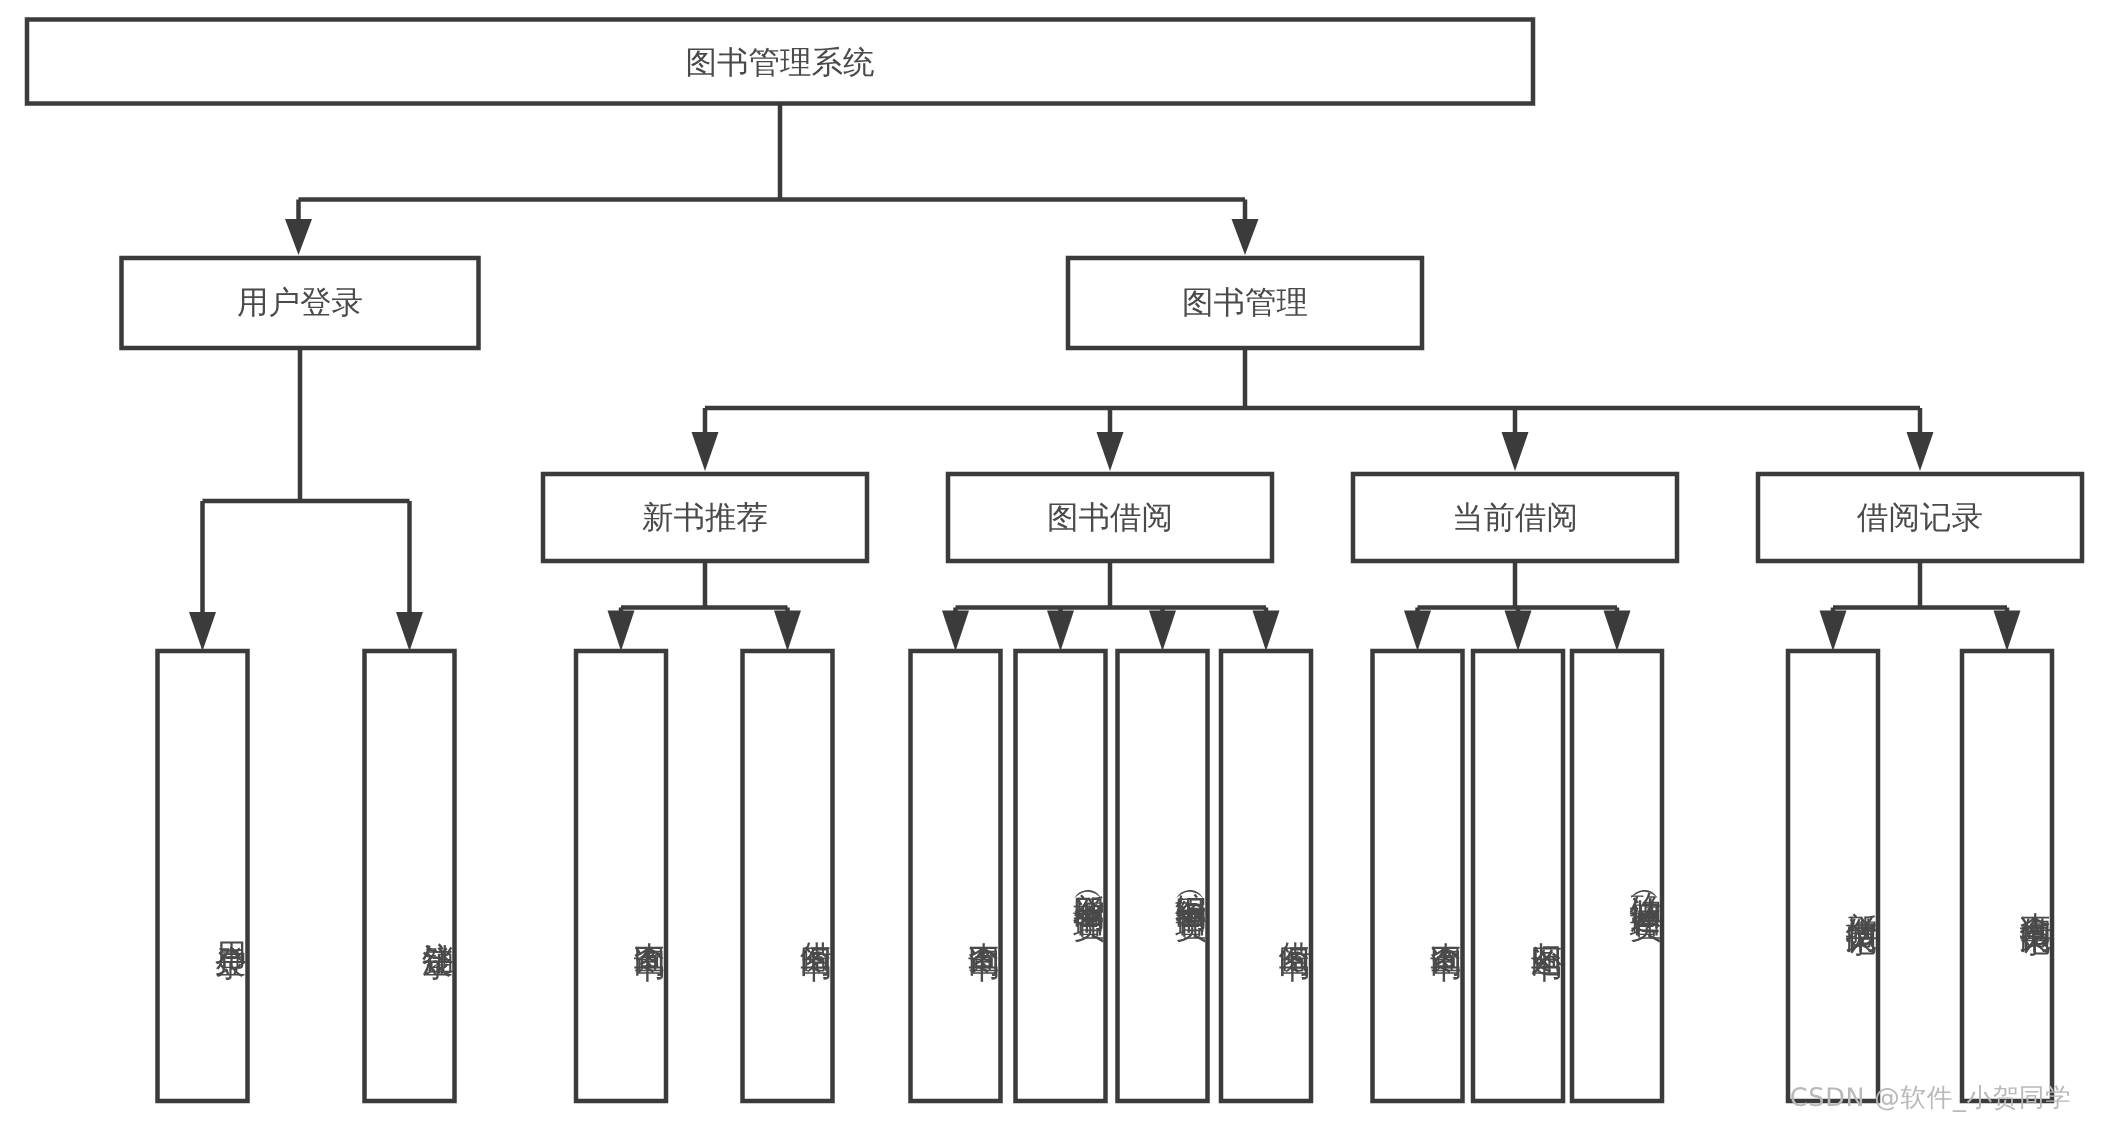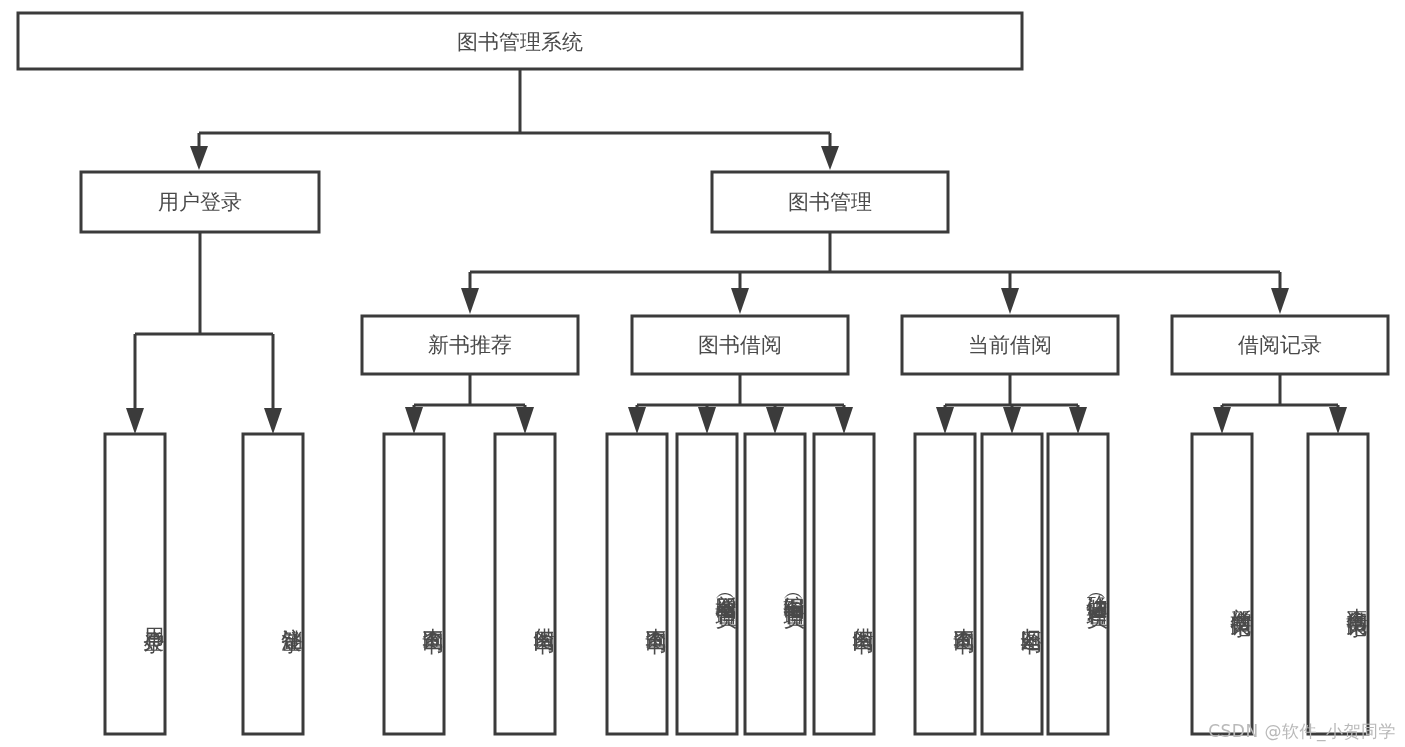--- a/index.html
+++ b/index.html
@@ -30,21 +30,21 @@
     color:#4a4a4a;
     font-family:"DejaVu Sans","Liberation Sans",sans-serif;
     font-size:21px;
     line-height:1.12;
     letter-spacing:2px;
     white-space:nowrap;
     pointer-events:none;
   }
   .watermark{
     position:absolute;
-    right:9px;
+    right:24px;
     bottom:4px;
     color:#b9b9b9;
     font-size:17px;
     font-family:"DejaVu Sans","Liberation Sans",sans-serif;
     letter-spacing:0.5px;
     white-space:nowrap;
   }
 </style>
 </head>
 <body>

